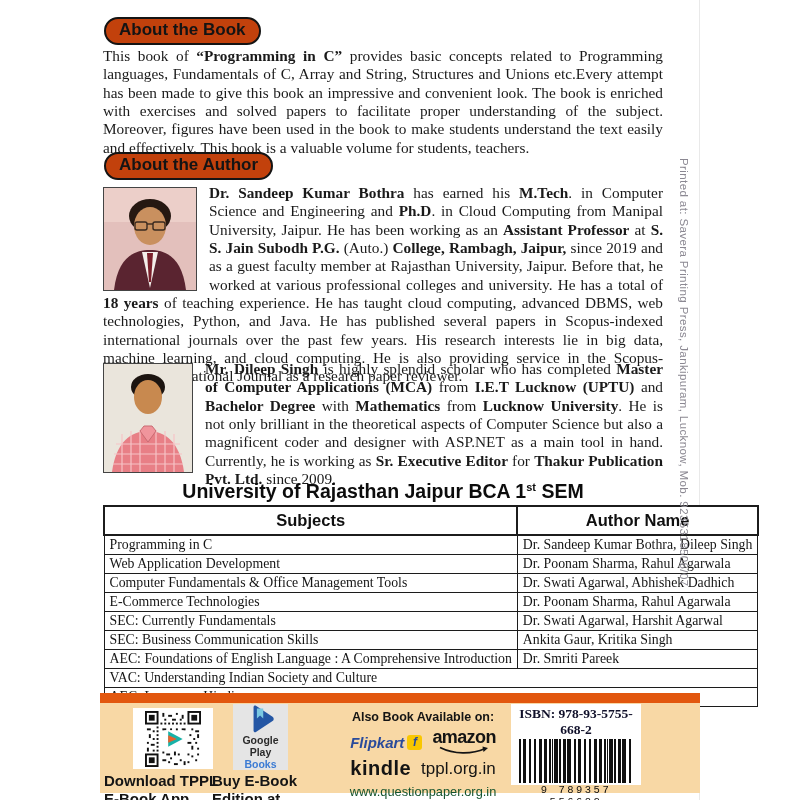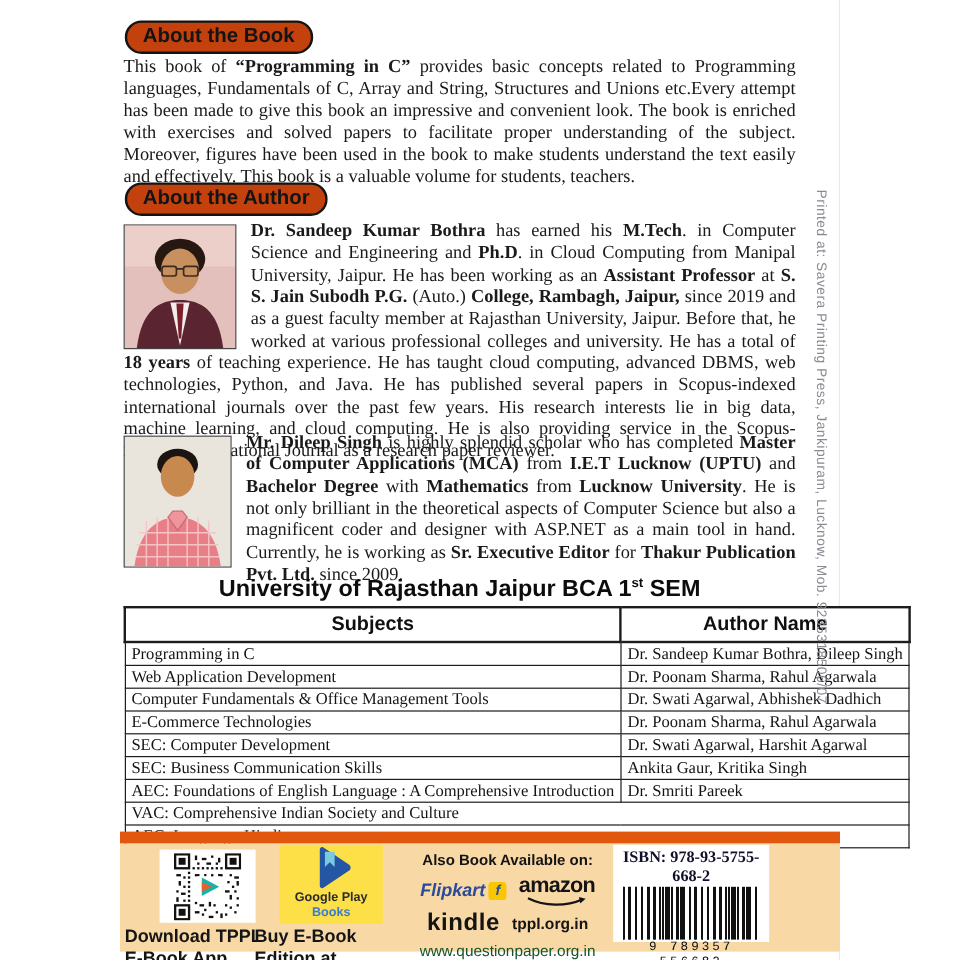--- a/index.html
+++ b/index.html
@@ -44,39 +44,39 @@
   .band-line { position:absolute; left:100px; top:693px; width:600px; height:10px; }
   .band { position:absolute; left:100px; top:703px; width:600px; height:90px; }
 
   .qr-box { position:absolute; left:33px; top:5px; width:80px; height:61px; background:#fff;
             display:flex; align-items:center; justify-content:center; }
   .cap {
     position:absolute; font-family:"Liberation Sans", sans-serif;
     font-weight:bold; font-size:15px; line-height:1.18; color:#151515;
   }
   .qr-cap { left:4px; top:69px; width:138px; }
-  .gp-box { position:absolute; left:133px; top:1px; width:86px; height:66px; background:#fde047;
+  .gp-box { position:absolute; left:133px; top:1px; width:55px; height:66px; background:#e5e5e5;
             display:flex; flex-direction:column; align-items:center; justify-content:flex-start; }
   .gp-words { font-family:"Liberation Sans", sans-serif; font-weight:bold; font-size:10.5px;
               line-height:1.15; color:#2b2b2b; text-align:center; }
   .gp-books { color:#3b7bd4; }
   .gp-cap { left:112px; top:69px; width:120px; }
   .red-text { color:#e8481c; }
 
   .mid { position:absolute; left:236px; top:7px; width:174px; text-align:center;
          font-family:"Liberation Sans", sans-serif; color:#141414; }
   .also { font-weight:bold; font-size:12.5px; }
   .logo-row { display:flex; align-items:center; justify-content:center; gap:10px; margin-top:5px; }
   .flipkart-wrap { display:flex; align-items:center; gap:3px; }
   .flipkart { color:#2a4b9b; font-style:italic; font-weight:bold; font-size:15px; }
   .fk-icon { width:15px; height:15px; background:#f9c700; border-radius:3px; color:#2a4b9b;
              font-weight:bold; font-style:italic; font-size:12px; line-height:15px; text-align:center; }
   .amazon { font-weight:bold; font-size:18px; letter-spacing:-0.6px; line-height:0.9; }
   .kindle { font-weight:bold; font-size:20px; letter-spacing:0.5px; }
-  .tppl { font-weight:bold; font-size:13px; }
+  .tppl { font-weight:normal; font-size:17px; }
   .site { font-size:12.8px; margin-top:4px; color:#14532d; }
 
   .isbn-box { position:absolute; left:411px; top:1px; width:130px; height:81px; background:#fff;
               text-align:center; }
   .isbn-text { font-family:"Liberation Serif", serif; font-weight:bold; font-size:13.5px;
                color:#10102a; margin-top:2px; }
   .barcode { height:44px; margin:1px 8px 0;
     background-image:
       repeating-linear-gradient(90deg,#101010 0 2px, transparent 2px 5px),
       repeating-linear-gradient(90deg,#101010 0 1px, transparent 1px 4px, #101010 4px 6px, transparent 6px 11px);
@@ -163,33 +163,33 @@
     </tr>
     <tr>
       <td>Computer Fundamentals &amp; Office Management Tools</td>
       <td>Dr. Swati Agarwal, Abhishek Dadhich</td>
     </tr>
     <tr>
       <td>E-Commerce Technologies</td>
       <td>Dr. Poonam Sharma, Rahul Agarwala</td>
     </tr>
     <tr>
-      <td>SEC: Computer Development</td>
+      <td>SEC: Currently Fundamentals</td>
       <td>Dr. Swati Agarwal, Harshit Agarwal</td>
     </tr>
     <tr>
       <td>SEC: Business Communication Skills</td>
       <td>Ankita Gaur, Kritika Singh</td>
     </tr>
     <tr>
       <td>AEC: Foundations of English Language : A Comprehensive Introduction</td>
       <td>Dr. Smriti Pareek</td>
     </tr>
     <tr>
-      <td colspan="2">VAC: Comprehensive Indian Society and Culture</td>
+      <td colspan="2">VAC: Understanding Indian Society and Culture</td>
     </tr>
     <tr>
       <td colspan="2">AEC: Language-Hindi</td>
     </tr>
   </tbody>
     </table>
 
   <div class="band-line" style="background: rgb(226, 87, 14);"></div>
   <div class="band" style="background: rgb(248, 216, 165);">
 

